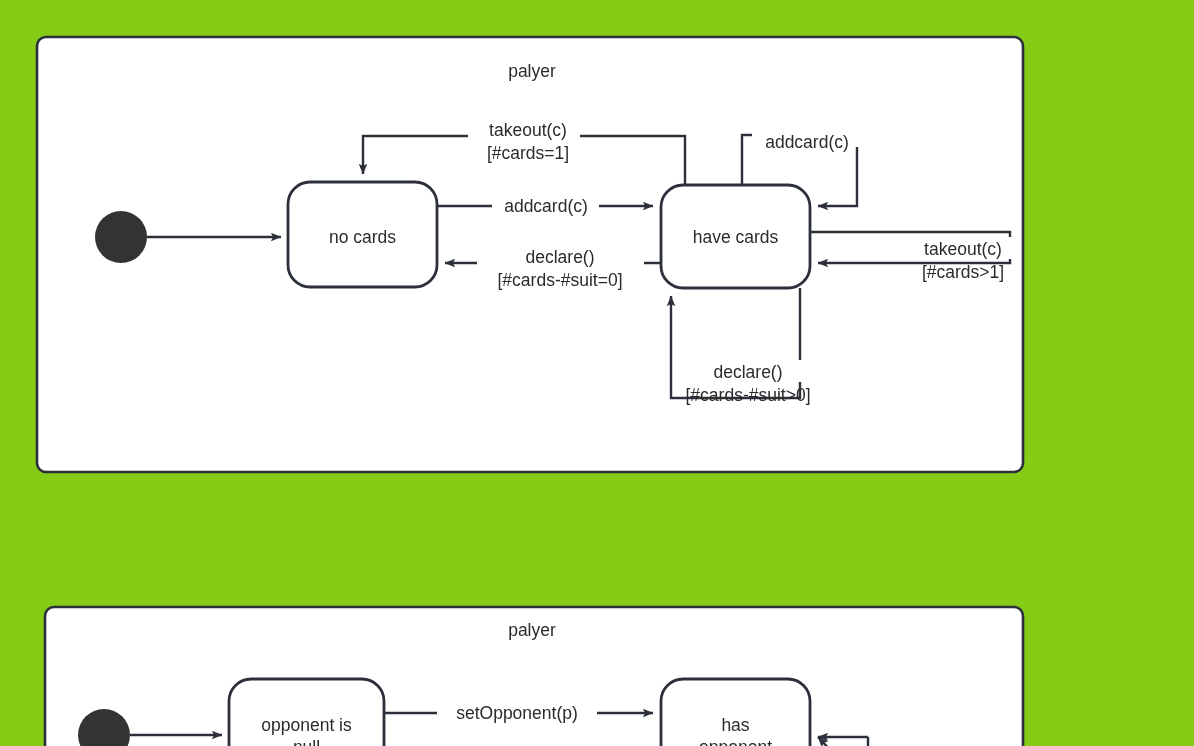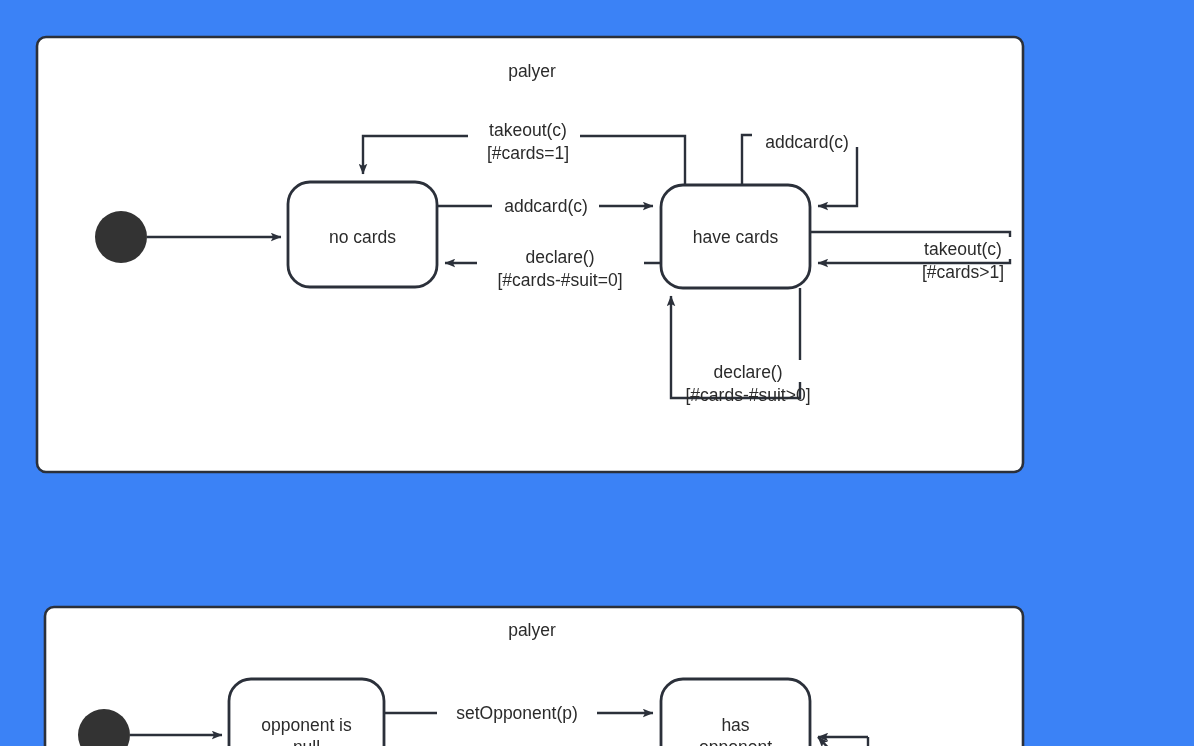--- a/index.html
+++ b/index.html
@@ -10,21 +10,21 @@
   body {
     width: 1194px;
     height: 746px;
     overflow: hidden;
     font-family: "Liberation Sans", "DejaVu Sans", sans-serif;
   }
   #canvas {
     position: relative;
     width: 1194px;
     height: 746px;
-    background: #3b82f6;
+    background: #84cc16;
   }
   svg.diagram-layer {
     position: absolute;
     left: 0;
     top: 0;
     width: 1194px;
     height: 746px;
   }
   .frame-rect {
     fill: #ffffff;

